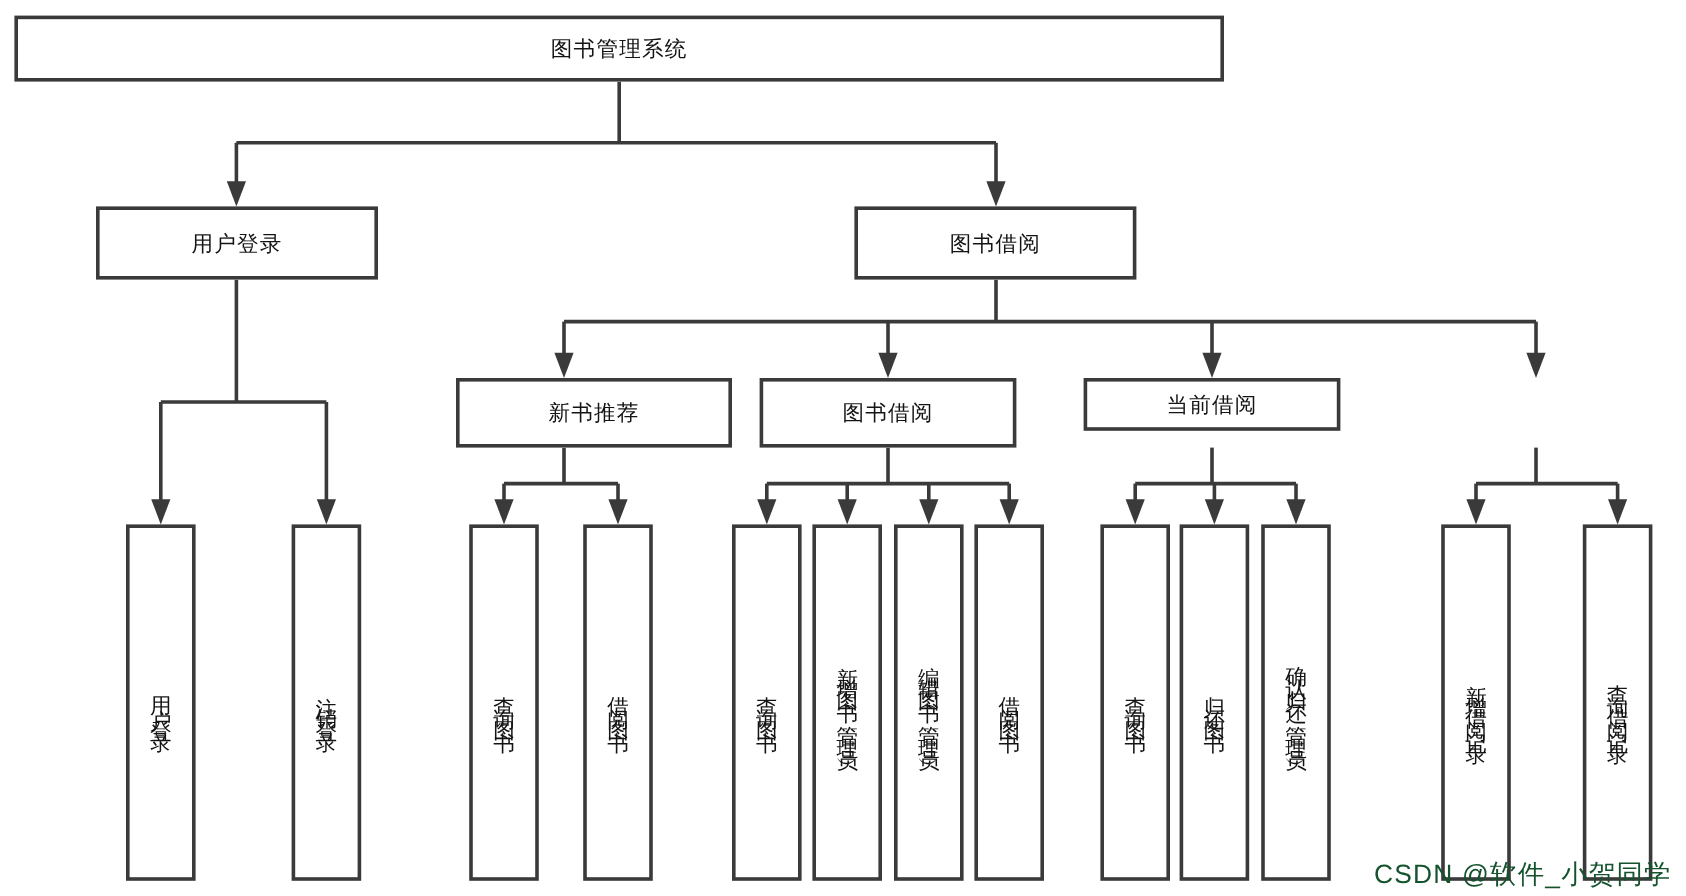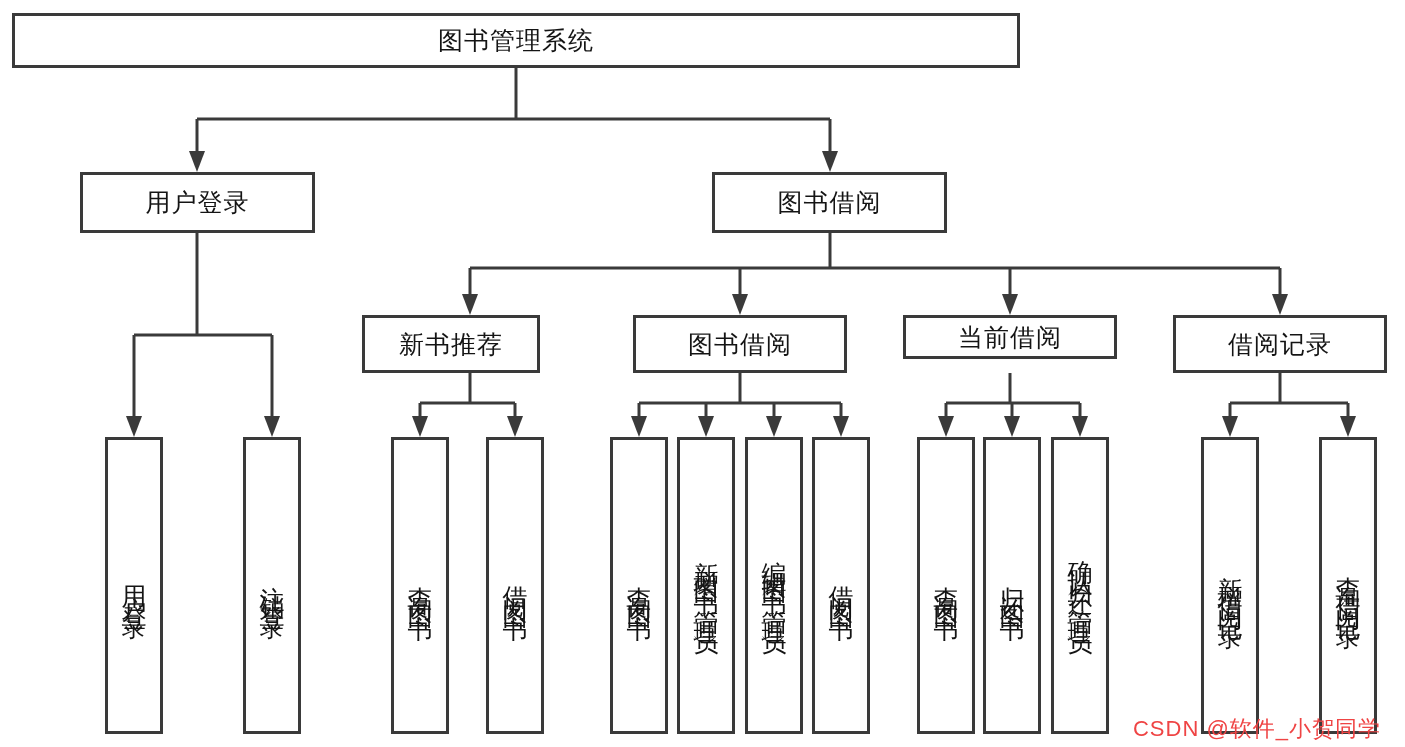--- a/index.html
+++ b/index.html
@@ -26,37 +26,37 @@
     box-sizing: border-box;
     background: #ffffff;
     border: 3px solid #3a3a3a;
     display: flex;
     align-items: center;
     justify-content: center;
     z-index: 2;
   }
   .box .label {
     color: #141414;
-    font-size: 25px;
+    font-size: 18px;
     letter-spacing: 1px;
     white-space: nowrap;
   }
   .box.leaf .label {
     writing-mode: vertical-rl;
     text-orientation: mixed;
     letter-spacing: 10px;
     line-height: 1;
     white-space: normal;
   }
   .watermark {
     position: absolute;
-    right: 24px;
+    right: 12px;
     top: 714px;
     font-size: 22px;
-    color: #ef4444;
+    color: #14532d;
     z-index: 5;
     letter-spacing: 1px;
   }
 </style>
 </head>
 <body>
 
 <div class="canvas">
 
   <svg class="connectors" width="1405" height="747" viewBox="0 0 1405 747">
@@ -127,31 +127,28 @@
     <span class="label">图书管理系统</span>
   </div>
 
   <div class="box" style="left:80px; top:172px; width:235px; height:61px">
     <span class="label">用户登录</span>
   </div>
   <div class="box" style="left:712px; top:172px; width:235px; height:61px">
     <span class="label">图书借阅</span>
   </div>
 
-  <div class="box" style="left:362px; top:315px; width:178px; height:58px">
+  <div class="box" style="left:380px; top:315px; width:230px; height:58px">
     <span class="label">新书推荐</span>
   </div>
   <div class="box" style="left:633px; top:315px; width:214px; height:58px">
     <span class="label">图书借阅</span>
   </div>
   <div class="box" style="left:903px; top:315px; width:214px; height:44px">
     <span class="label">当前借阅</span>
-  </div>
-  <div class="box" style="left:1173px; top:315px; width:214px; height:58px">
-    <span class="label">借阅记录</span>
   </div>
 
   <div class="box leaf" style="left:105px; top:437px; width:58px; height:297px">
     <span class="label">用户登录</span>
   </div>
   <div class="box leaf" style="left:243px; top:437px; width:58px; height:297px">
     <span class="label">注销登录</span>
   </div>
 
   <div class="box leaf" style="left:391px; top:437px; width:58px; height:297px">

